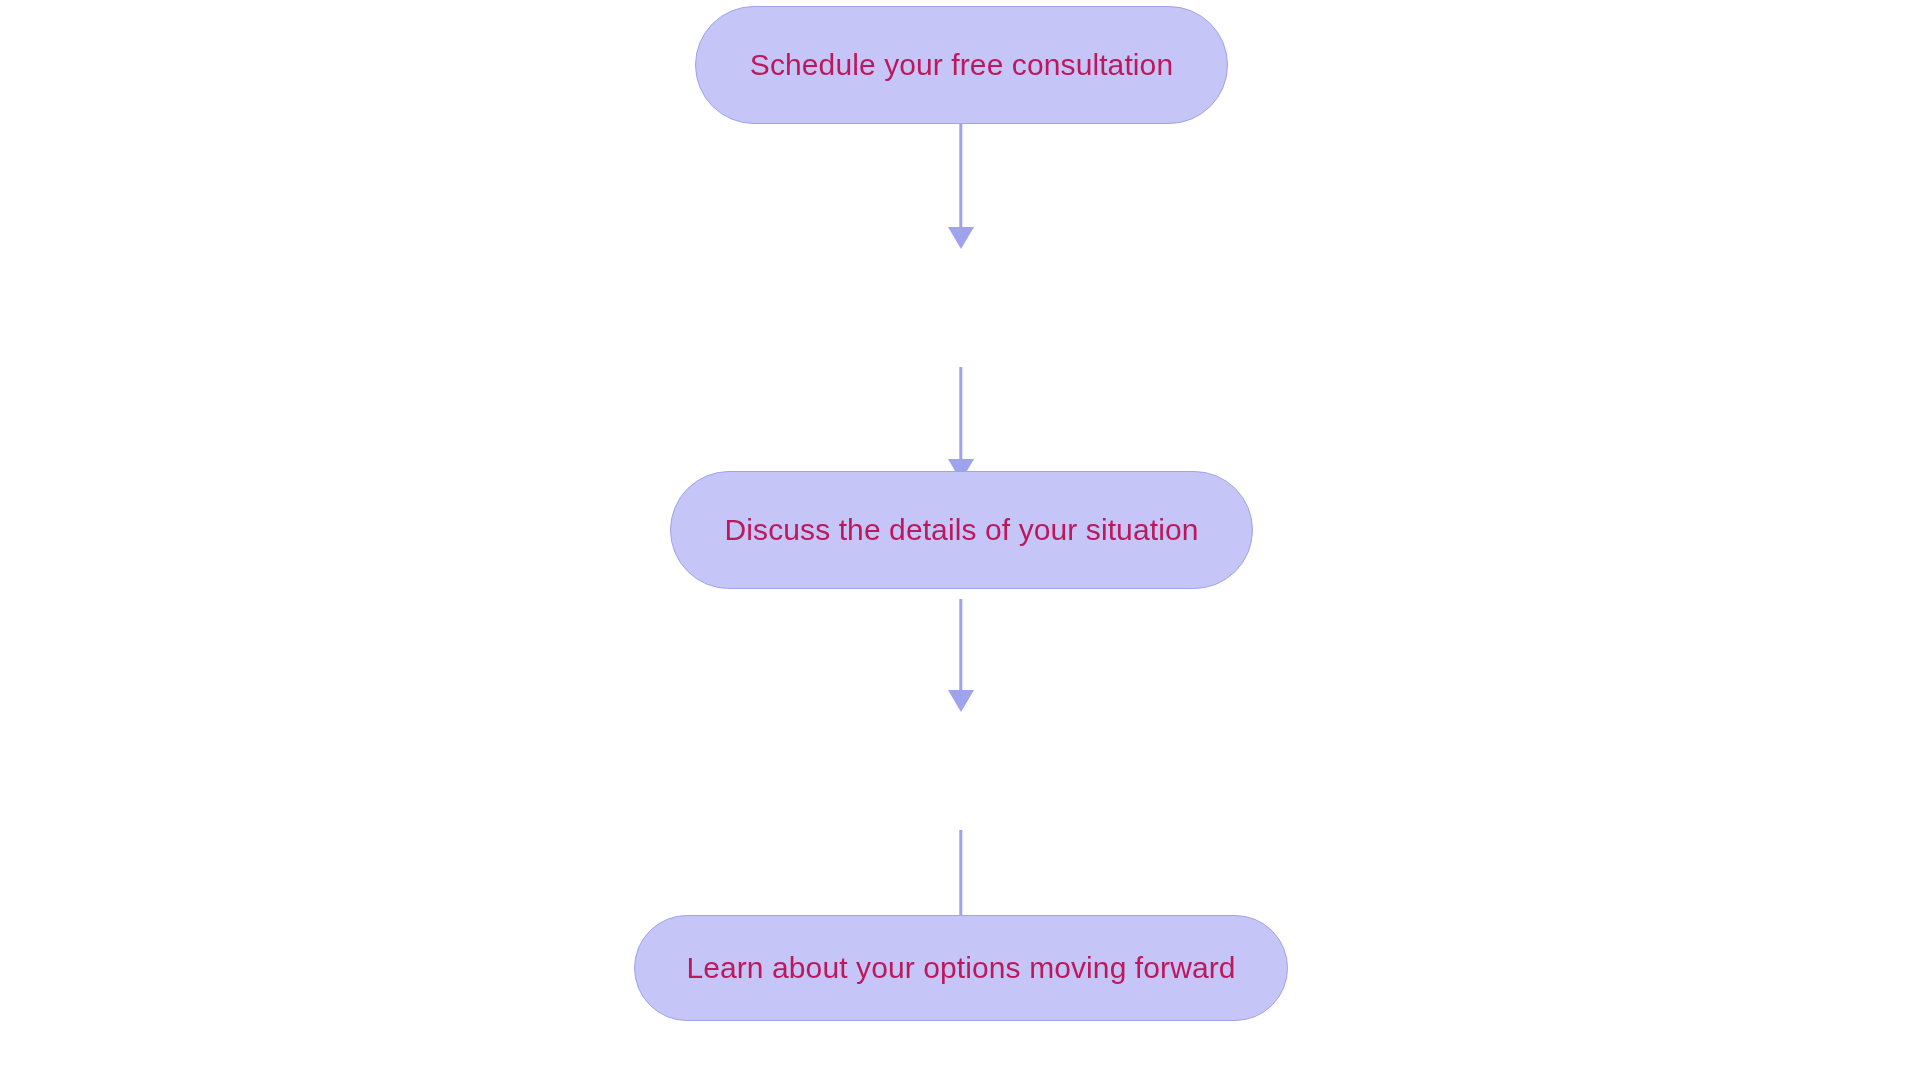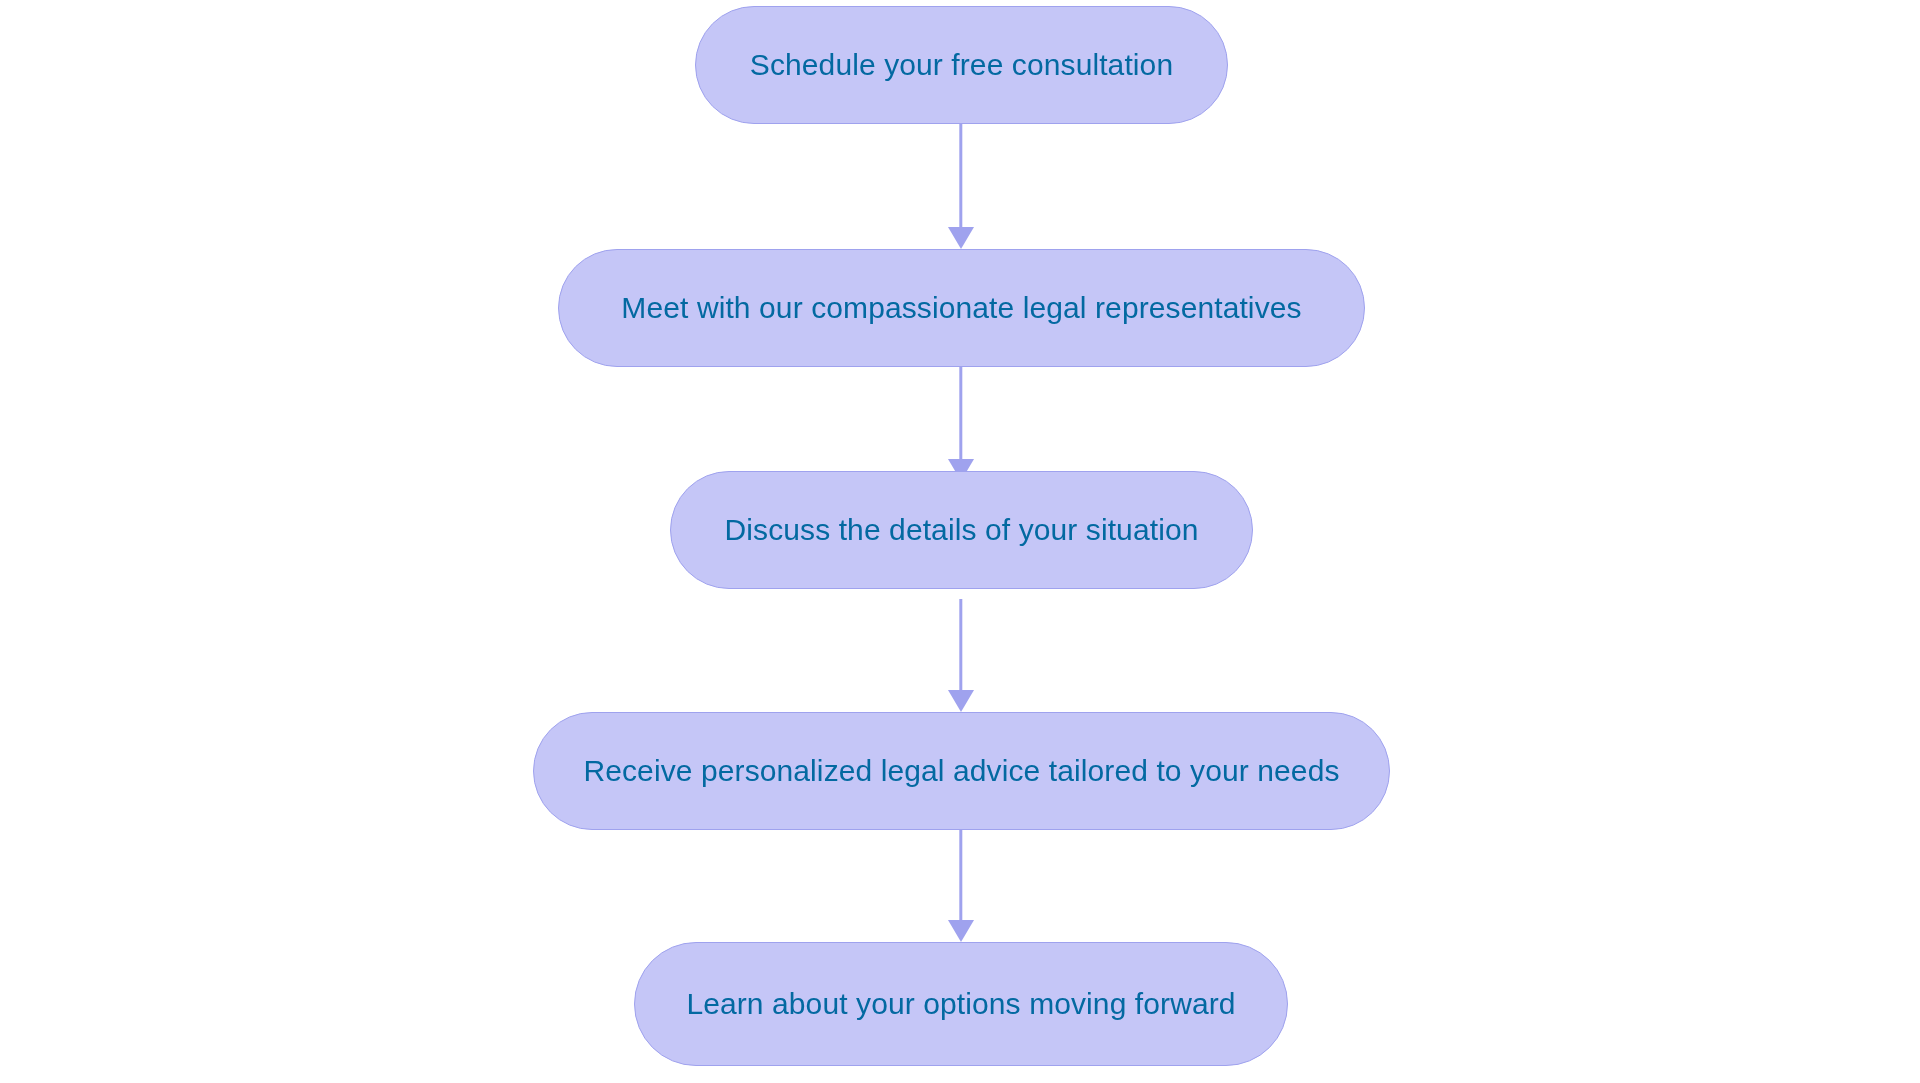--- a/index.html
+++ b/index.html
@@ -24,21 +24,21 @@
     box-sizing: border-box;
     display: flex;
     align-items: center;
     justify-content: center;
     background: #c5c6f7;
     border: 1.6px solid #9fa2ee;
     border-radius: 999px;
     z-index: 2;
   }
   .node-label {
-    color: #0369a1;
+    color: #be185d;
     font-family: "Liberation Sans", sans-serif;
     font-size: 30px;
     font-weight: 400;
     letter-spacing: 0.1px;
     white-space: nowrap;
     line-height: 1;
   }
   .connector {
     position: absolute;
     z-index: 1;
@@ -84,29 +84,23 @@
 
   <div class="connector" style="left: 941px; top: 830px; width: 40px; height: 112px;">
     <div class="connector-line" style="height: 90px;"></div>
     <div class="connector-head" style="top: 90px;"></div>
   </div>
 
   <div class="node" style="left: 695px; top: 6px; width: 533px; height: 118px;">
     <span class="node-label">Schedule your free consultation</span>
   </div>
 
-  <div class="node" style="left: 558px; top: 249px; width: 807px; height: 118px;">
-    <span class="node-label">Meet with our compassionate legal representatives</span>
-  </div>
 
   <div class="node" style="left: 670px; top: 471px; width: 583px; height: 118px;">
     <span class="node-label">Discuss the details of your situation</span>
   </div>
 
-  <div class="node" style="left: 533px; top: 712px; width: 857px; height: 118px;">
-    <span class="node-label">Receive personalized legal advice tailored to your needs</span>
-  </div>
 
-  <div class="node" style="left: 634px; top: 942px; width: 654px; height: 124px;">
+  <div class="node" style="left: 634px; top: 915px; width: 654px; height: 106px;">
     <span class="node-label">Learn about your options moving forward</span>
   </div>
 
 </div>
 
 </body></html>

